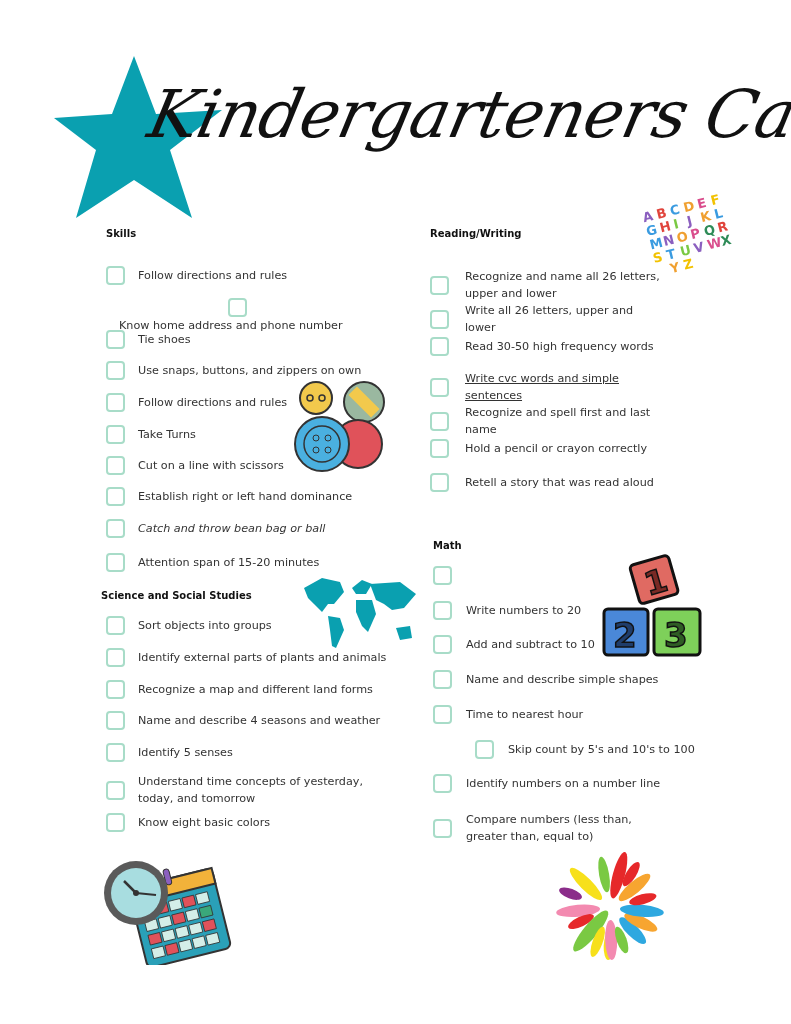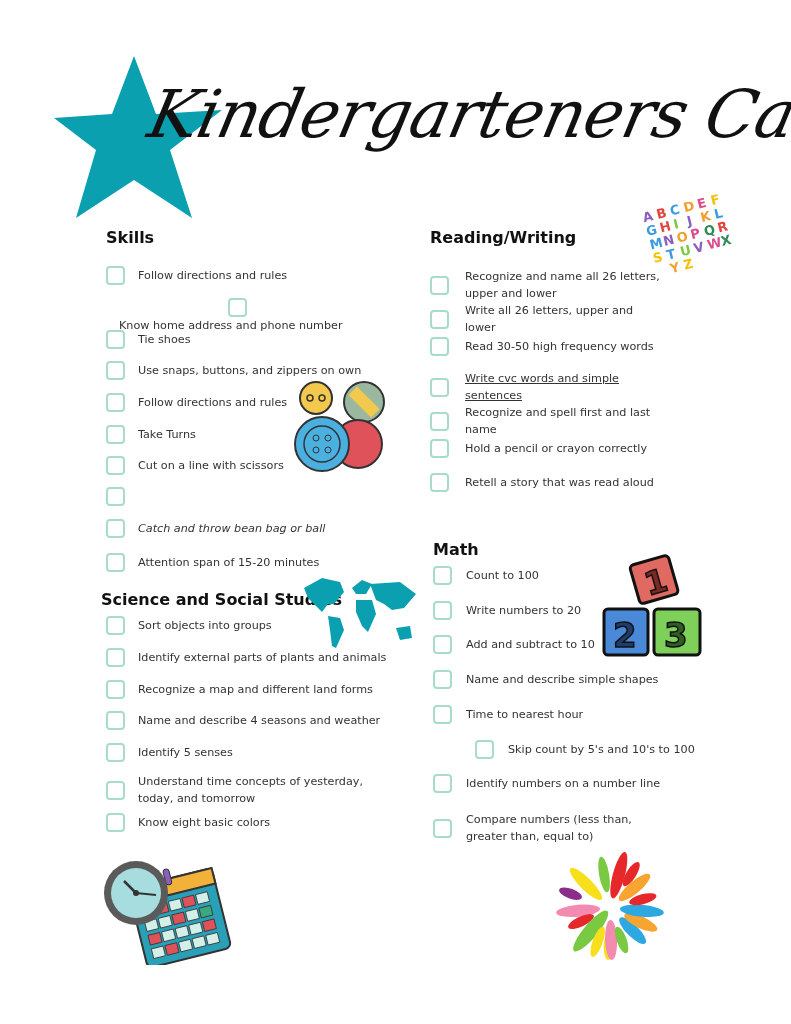--- a/index.html
+++ b/index.html
@@ -1,19 +1,19 @@
 <!DOCTYPE html>
 <html><head>
 <meta charset="utf-8">
 <style>
   html, body { margin:0; padding:0; background:#ffffff; }
   body { width:791px; height:1024px; position:relative; overflow:hidden; font-family:"Liberation Sans", sans-serif; color:#333; }
   .abs { position:absolute; }
   .title { position:absolute; left:150px; top:82px; width:560px; font-family:"DejaVu Serif", serif; font-style:italic; font-size:66px; color:#111; letter-spacing:-1px; transform:skewX(-12deg); white-space:nowrap; line-height:1; }
-  .section-title { position:absolute; font-family:"DejaVu Sans", sans-serif; font-weight:bold; font-size:16px; color:#111; }
+  .section-title { position:absolute; font-family:"DejaVu Sans", sans-serif; font-weight:bold; font-size:10px; color:#111; }
   .item { position:absolute; display:flex; align-items:center; }
   .box { width:15px; height:15px; border:2px solid #a8dcc8; border-radius:4px; flex:none; }
   .label { font-family:"DejaVu Sans", sans-serif; font-size:11.2px; color:#333; line-height:17px; }
 </style>
 </head>
 <body>
 
 <svg class="abs" style="left:52px;top:52px" width="180" height="170" viewBox="0 0 180 170">
   <path d="M82 4 L104 62 L170 58 L118 98 L140 166 L82 128 L24 166 L44 98 L2 66 L60 62 Z" fill="#0aa0b0"></path>
 </svg>
@@ -76,20 +76,21 @@
     <div class="item" style="left: 106px; top: 425px;">
       <div class="box"></div>
       <div class="label" style="margin-left: 13px; width: 250px;">Take Turns</div>
     </div>
     <div class="item" style="left: 106px; top: 456px;">
       <div class="box"></div>
       <div class="label" style="margin-left: 13px; width: 250px;">Cut on a line with scissors</div>
     </div>
     <div class="item" style="left: 106px; top: 487px;">
       <div class="box"></div>
+      <div class="label" style="margin-left: 13px; width: 250px;">Establish right or left hand dominance</div>
     </div>
     <div class="item" style="left: 106px; top: 519px;">
       <div class="box"></div>
       <div class="label" style="margin-left: 13px; width: 250px; font-style: italic;">Catch and throw bean bag or ball</div>
     </div>
     <div class="item" style="left: 106px; top: 553px;">
       <div class="box"></div>
       <div class="label" style="margin-left: 13px; width: 250px;">Attention span of 15-20 minutes</div>
     </div>
   </div>
@@ -155,21 +156,20 @@
     <div class="item" style="left: 430px; top: 473px;">
       <div class="box"></div>
       <div class="label" style="margin-left: 16px; width: 200px;">Retell a story that was read aloud</div>
     </div>
   </div>
 
 <div class="section-title" style="left:433px;top:540px">Math</div>
 <div id="math">
     <div class="item" style="left: 433px; top: 566px;">
       <div class="box"></div>
-      <div class="label" style="margin-left: 14px; width: 200px;">Count to 100</div>
     </div>
     <div class="item" style="left: 433px; top: 601px;">
       <div class="box"></div>
       <div class="label" style="margin-left: 14px; width: 200px;">Write numbers to 20</div>
     </div>
     <div class="item" style="left: 433px; top: 635px;">
       <div class="box"></div>
       <div class="label" style="margin-left: 14px; width: 200px;">Add and subtract to 10</div>
     </div>
     <div class="item" style="left: 433px; top: 670px;">

